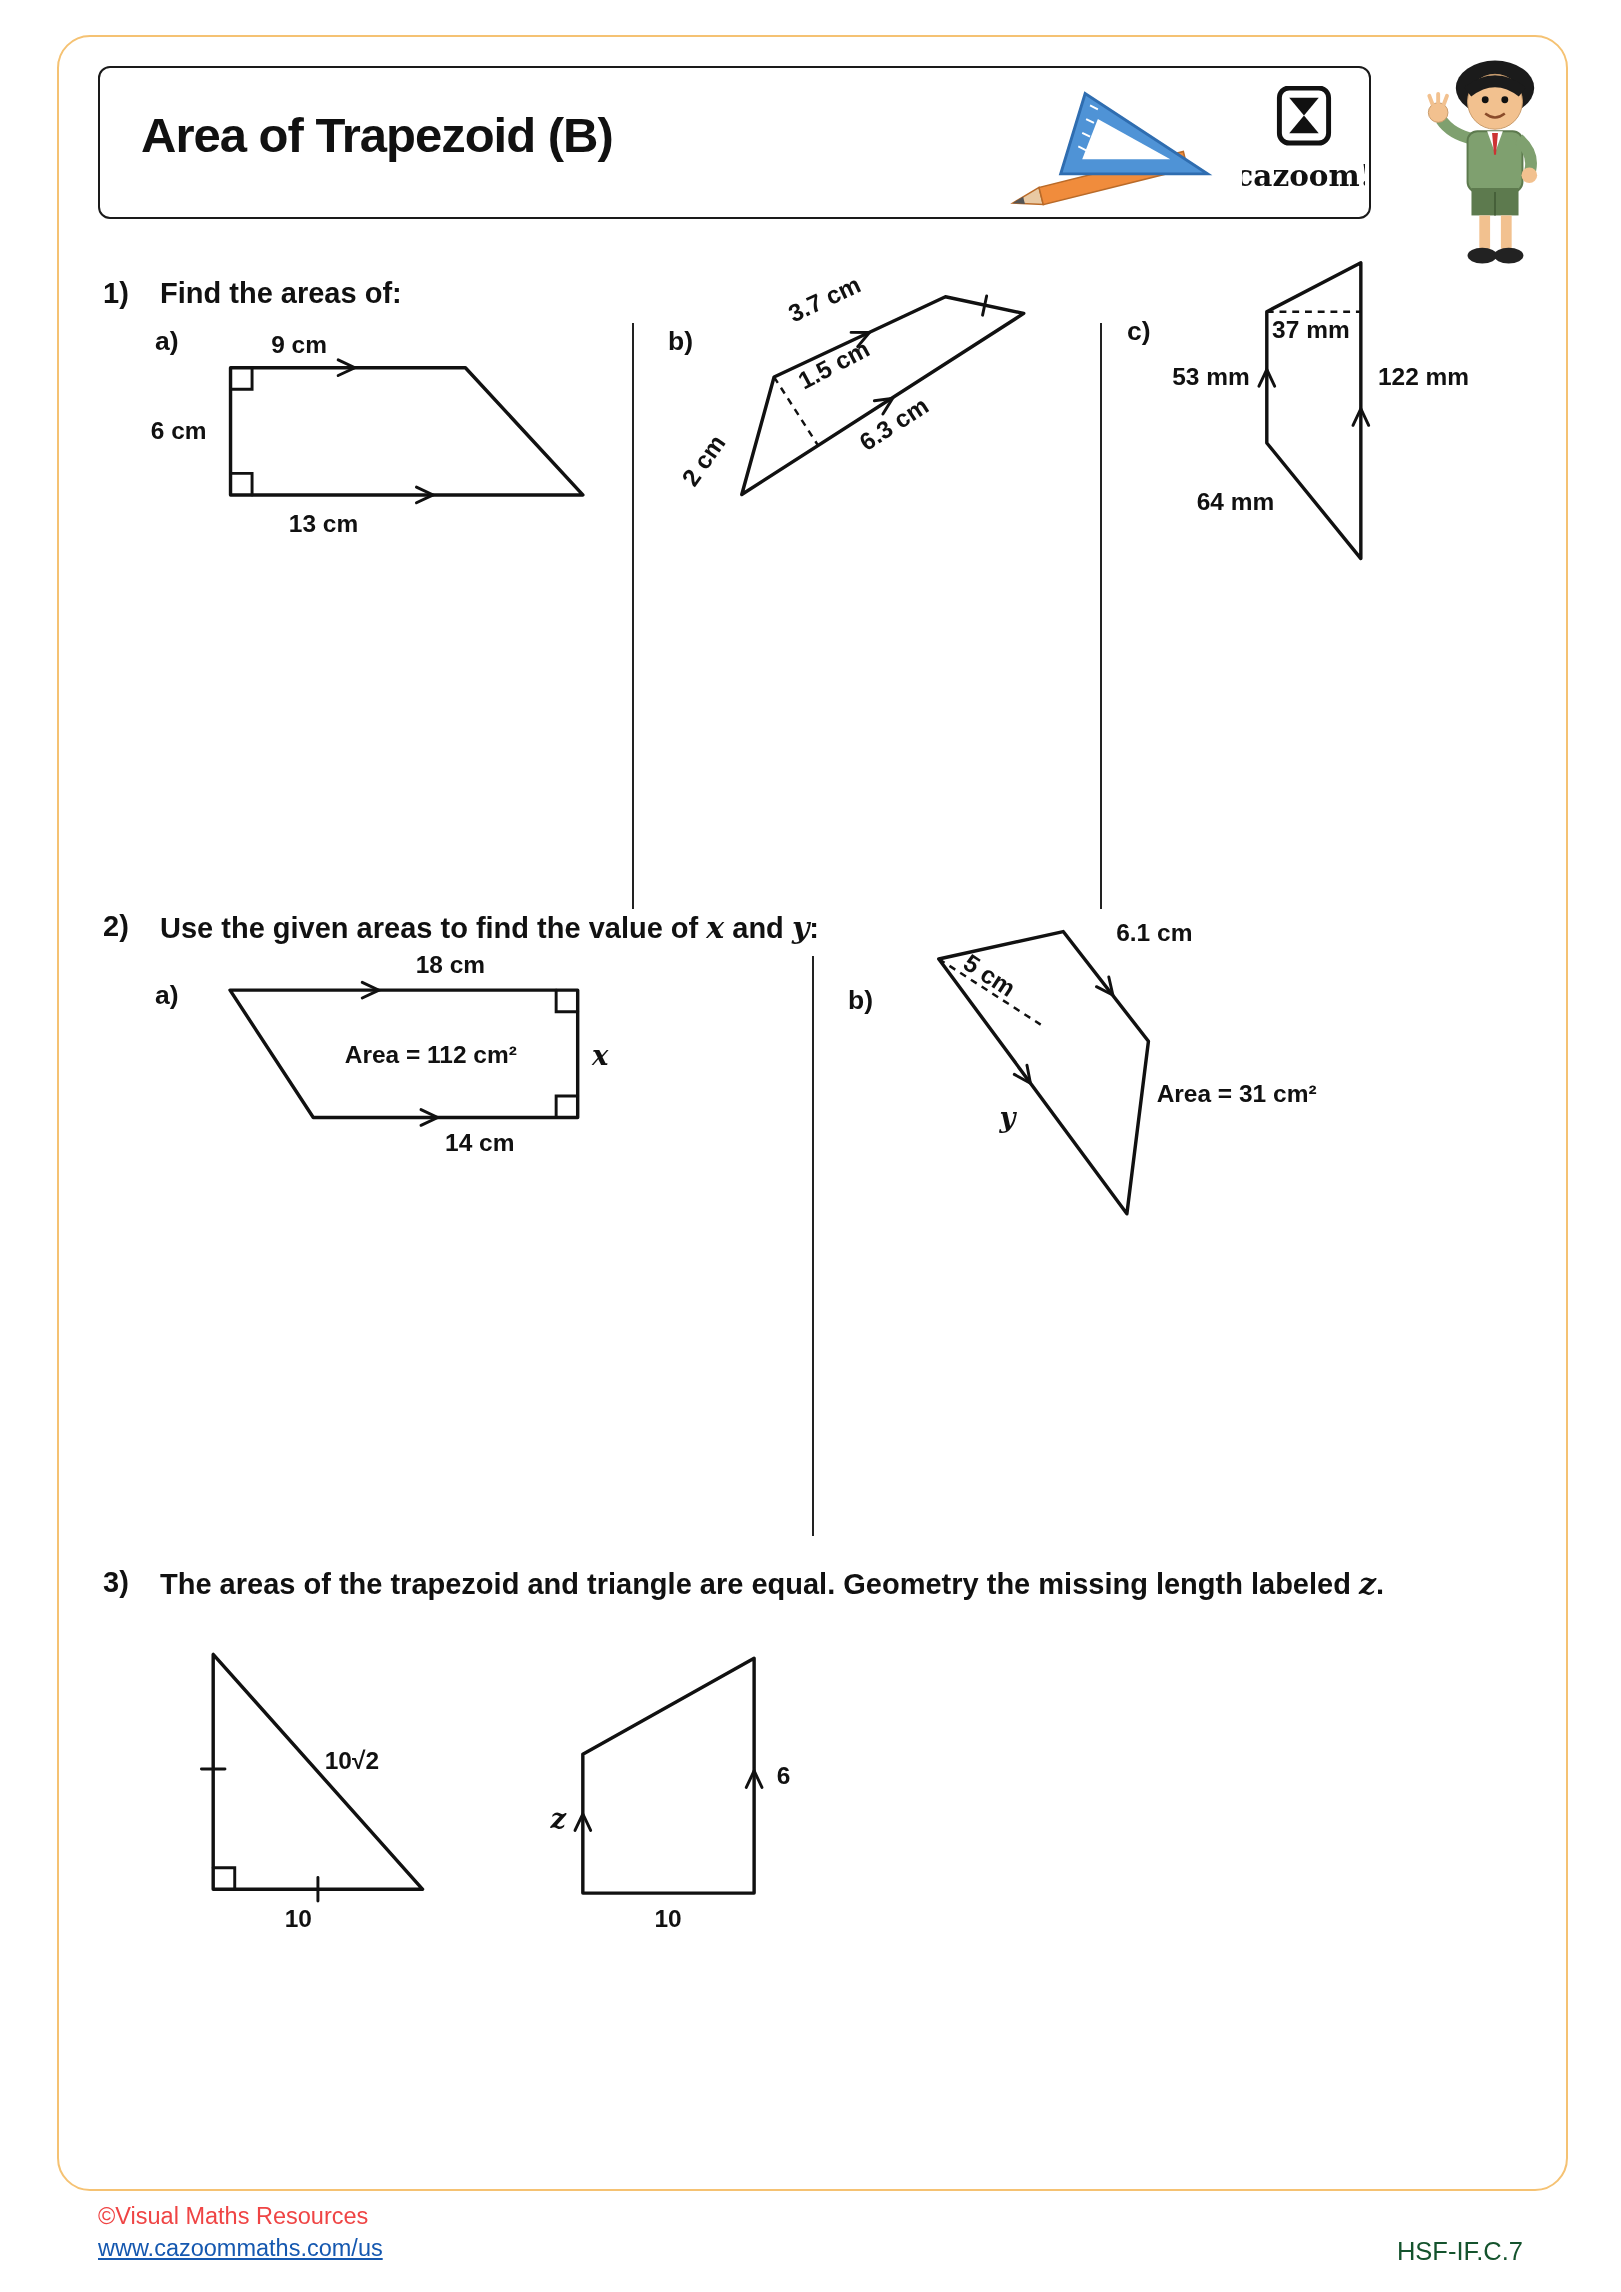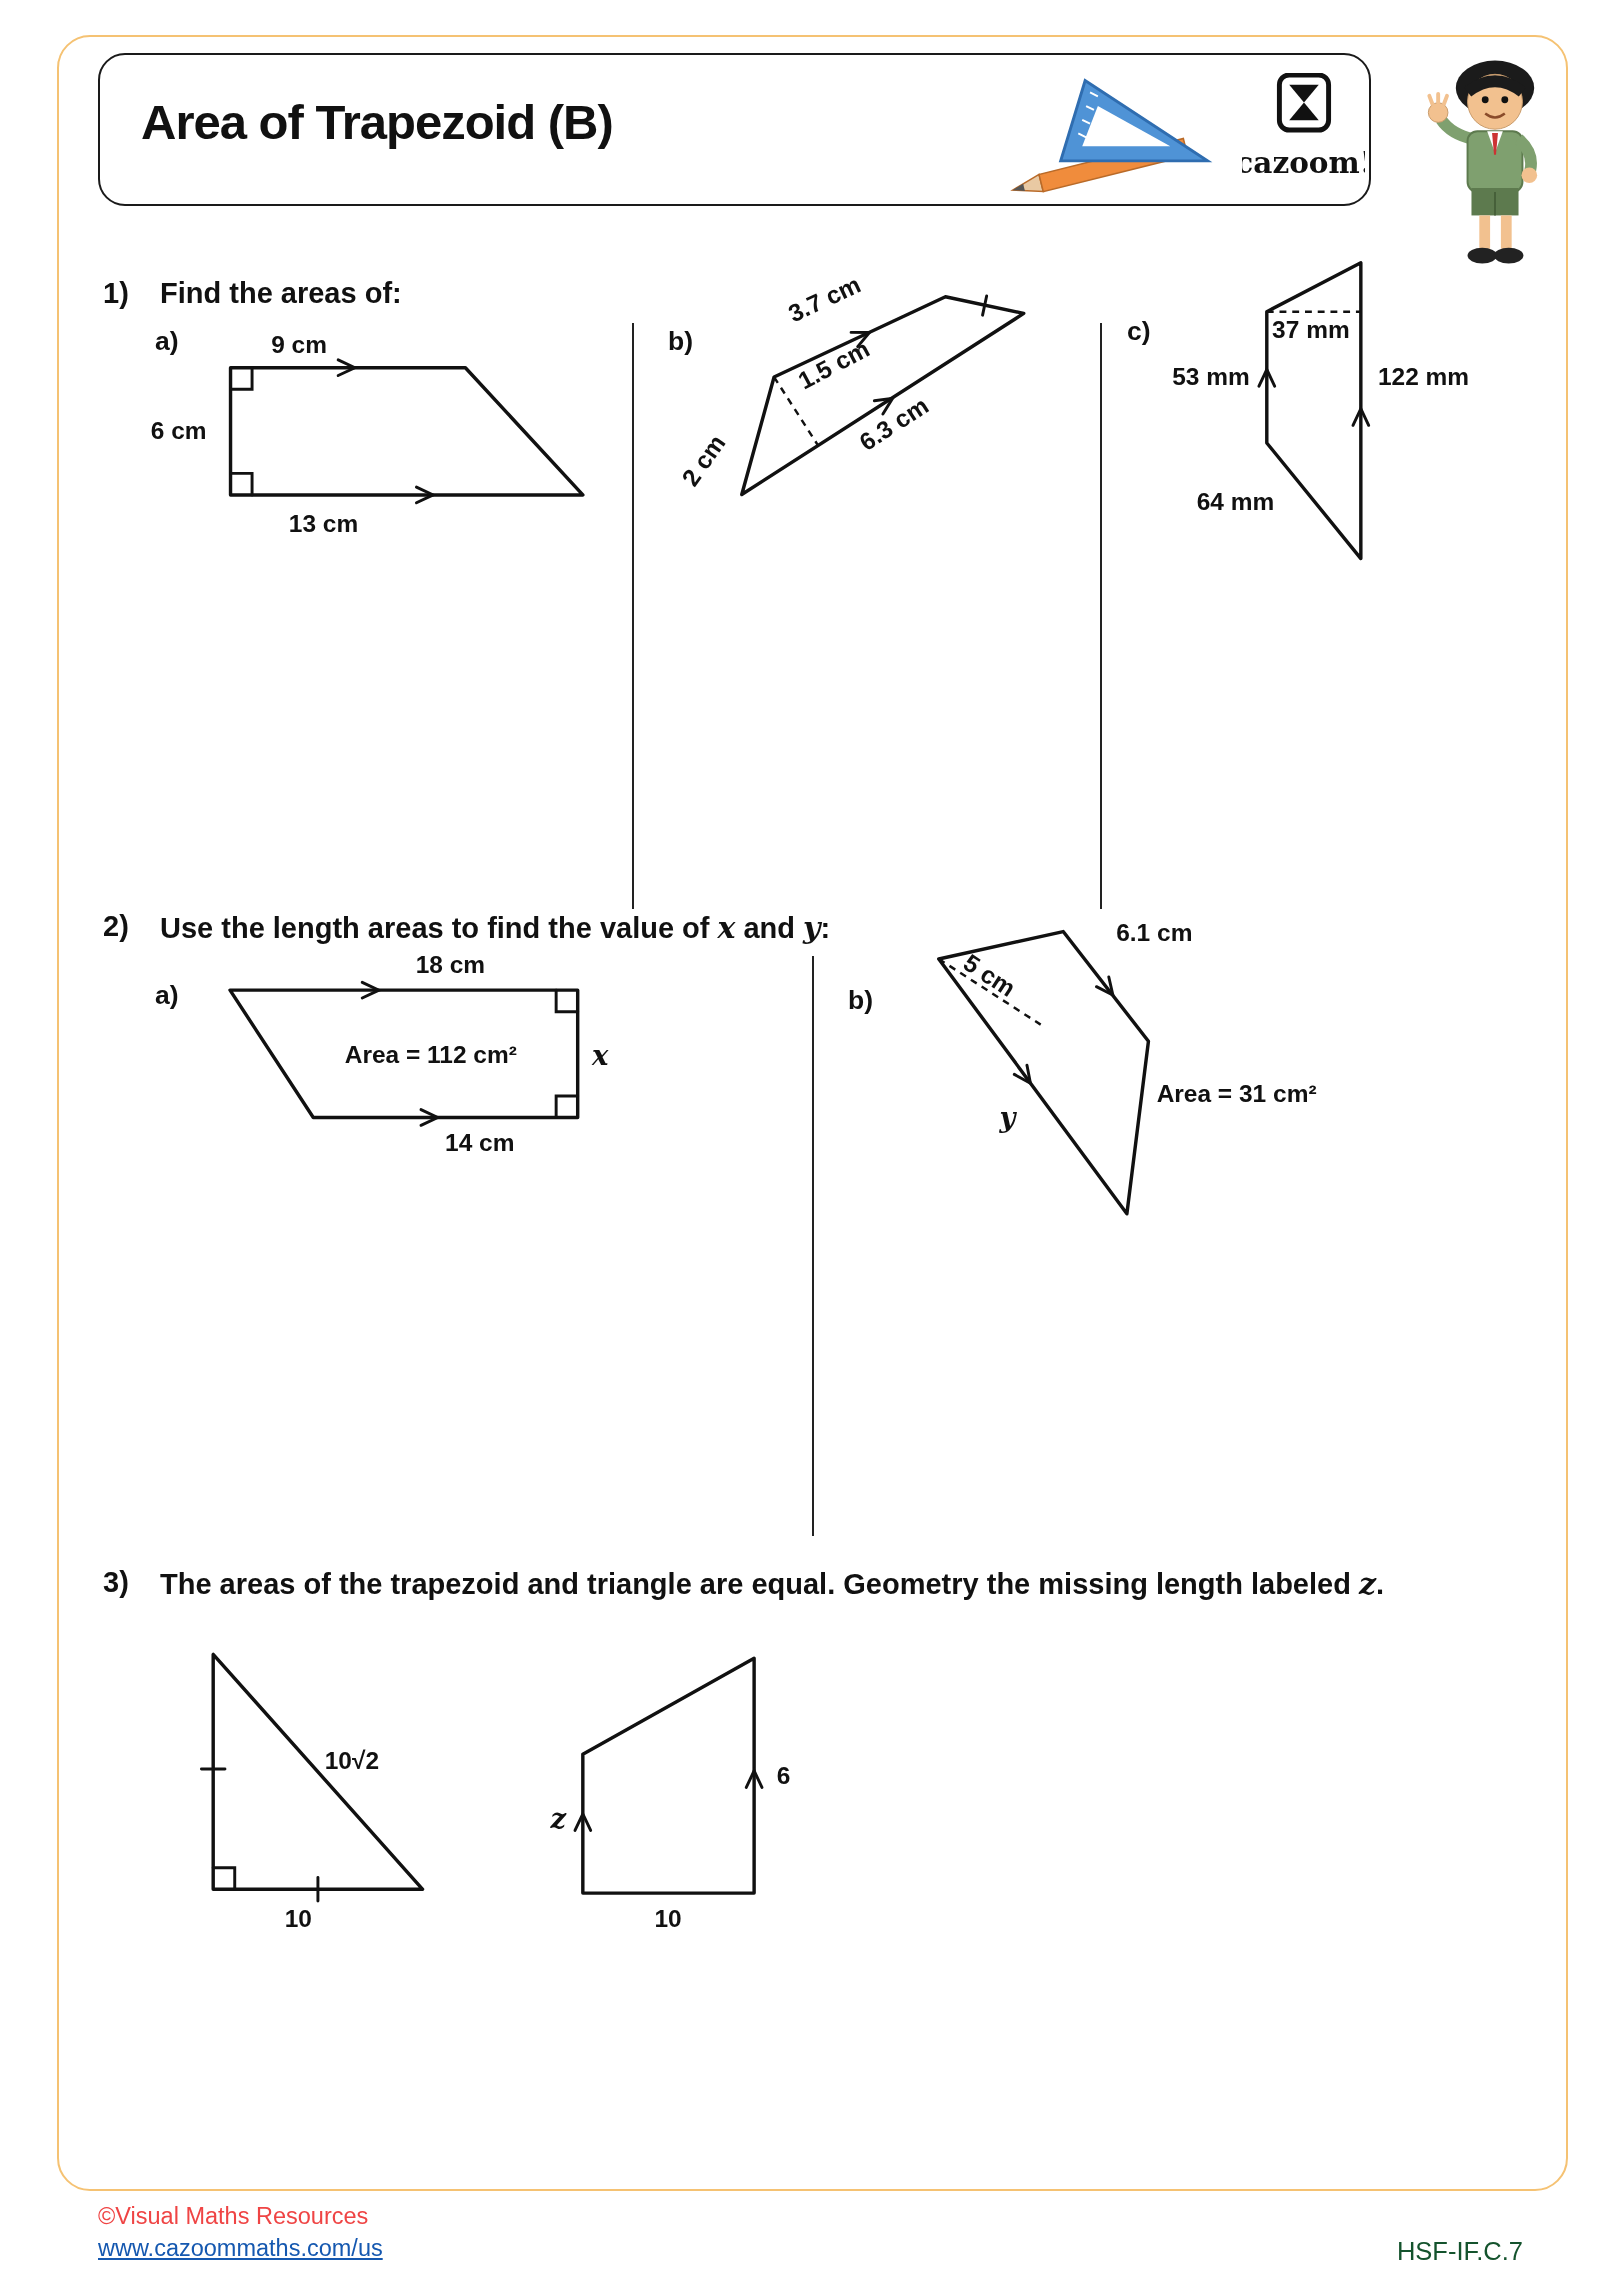--- a/index.html
+++ b/index.html
@@ -1,21 +1,21 @@
 <!DOCTYPE html>
 <html><head>
 <meta charset="utf-8">
 <style>
   html,body{margin:0;padding:0;background:#ffffff;}
   .page{position:relative;width:1621px;height:2293px;background:#fff;overflow:hidden;
         font-family:"Liberation Sans",sans-serif;color:#111;}
   .frame{position:absolute;left:57px;top:35px;width:1507px;height:2152px;
          border:2.9px solid #f5c273;border-radius:33px;}
-  .header-box{position:absolute;left:98px;top:53px;width:1269px;height:149px;
-              border:2.9px solid #1a1a1a;border-radius:27px;background:#fff;}
+  .header-box{position:absolute;left:98px;top:66px;width:1269px;height:149px;
+              border:2.9px solid #1a1a1a;border-radius:12px;background:#fff;}
   .title{position:absolute;left:41px;top:39px;margin:0;font-size:49px;font-weight:bold;
          letter-spacing:-1px;color:#111;}
   .abs{position:absolute;}
   .vline{position:absolute;width:2px;background:#222;}
   .qhead{position:absolute;display:flex;font-weight:bold;font-size:29px;color:#111;}
   .qnum{width:57px;flex:0 0 57px;}
   .plabel{position:absolute;font-weight:bold;font-size:26.5px;color:#111;}
   .mvar{font-family:"DejaVu Serif",serif;font-style:italic;font-weight:bold;font-size:30px;}
   .shape{fill:none;stroke:#111;stroke-width:3.5;stroke-linejoin:round;}
   .mark{fill:none;stroke:#111;stroke-width:3;stroke-linecap:round;}
@@ -123,21 +123,21 @@
     <path class="mark" transform="translate(162,128) rotate(-90)" d="M-11,-8 L6,0 L-11,8"></path>
     <path class="mark" transform="translate(258,168) rotate(-90)" d="M-11,-8 L6,0 L-11,8"></path>
     <text class="slabel" x="207" y="90" text-anchor="middle">37 mm</text>
     <text class="slabel" x="105" y="138" text-anchor="middle">53 mm</text>
     <text class="slabel" x="322" y="138" text-anchor="middle">122 mm</text>
     <text class="slabel" x="130" y="265" text-anchor="middle">64 mm</text>
   </svg>
 
   <div class="qhead" style="left:103px;top:910px;">
     <span class="qnum">2)</span>
-    <span><span>Use the length areas to find the value of </span><span class="mvar">x</span><span> and </span><span class="mvar">y</span><span>:</span></span>
+    <span><span>Use the given areas to find the value of </span><span class="mvar">x</span><span> and </span><span class="mvar">y</span><span>:</span></span>
   </div>
 
   <div class="plabel" style="left:155px;top:980px;">a)</div>
   <svg class="abs" style="left:137px;top:941px;" width="568" height="255" viewBox="0 0 580 260">
     <polygon class="shape" points="95,50 450,50 450,180 180,180"></polygon>
     <path class="mark" d="M450,72 h-22 v-22"></path>
     <path class="mark" d="M450,158 h-22 v22"></path>
     <path class="mark" d="M230,42 L247,50 L230,58"></path>
     <path class="mark" d="M290,172 L307,180 L290,188"></path>
     <text class="slabel" x="320" y="32" text-anchor="middle">18 cm</text>

